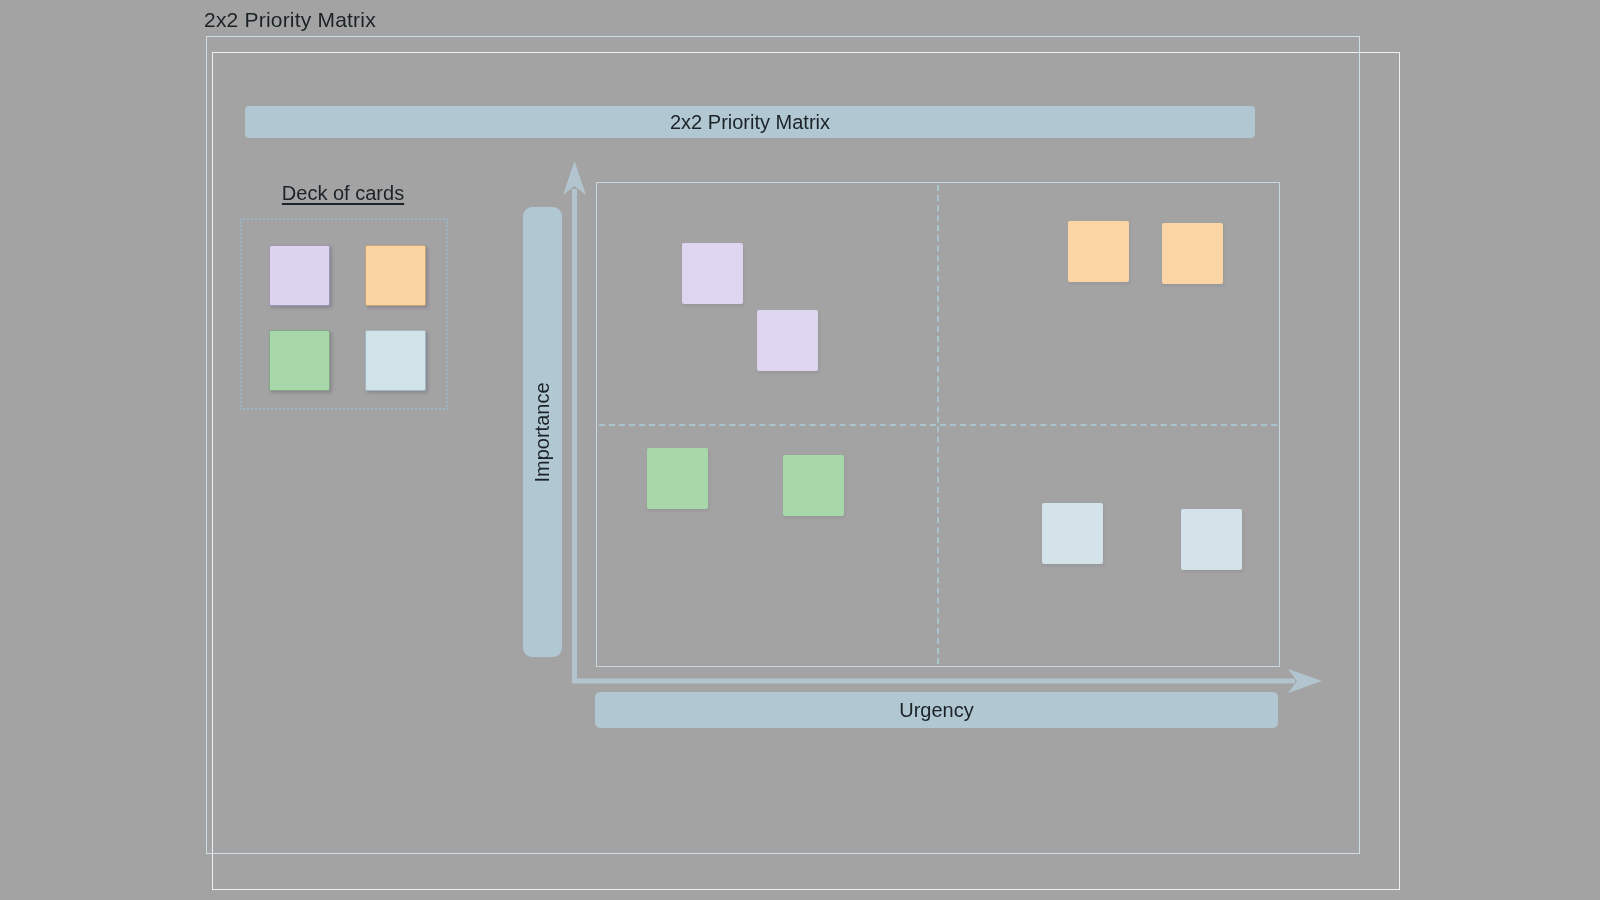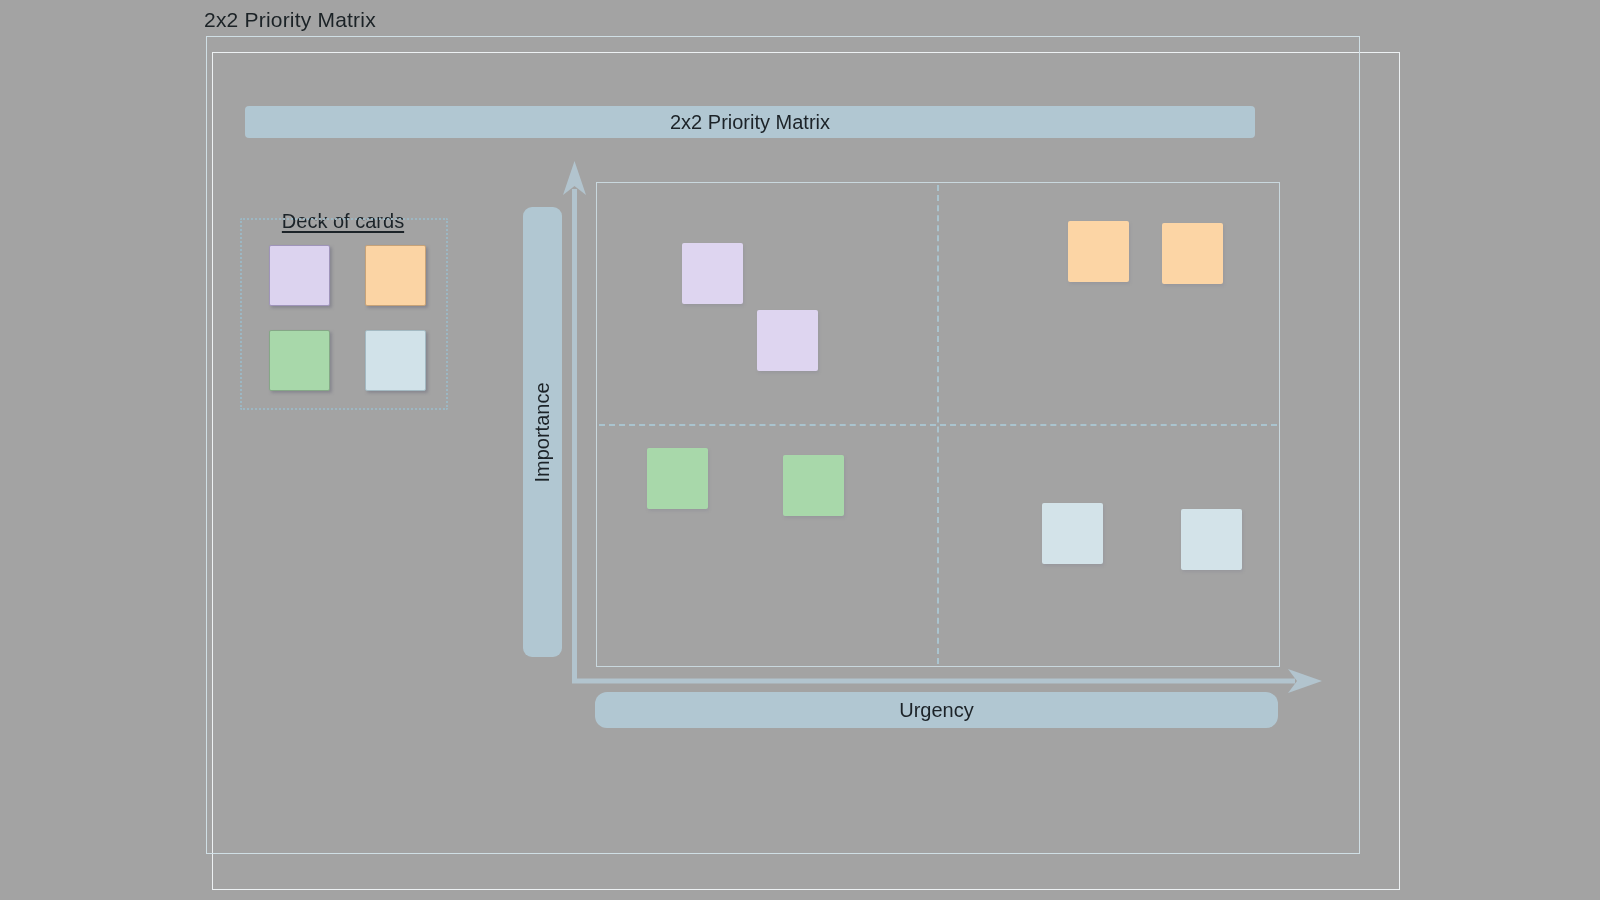--- a/index.html
+++ b/index.html
@@ -22,35 +22,35 @@
   .bar {
     display:flex; align-items:center; justify-content:center;
     color:#1c2328; font-size:20px;
   }
   .title-bar {
     position:absolute; left:245px; top:106px; width:1010px; height:32px;
     border-radius:4px;
   }
   .deck-label-wrap {
     position:absolute; left:240px; top:182px; width:206px;
-    text-align:center; font-size:20px; color:#1c2328;margin-top:28px;
+    text-align:center; font-size:20px; color:#1c2328;
   }
   .deck-label-wrap span { text-decoration:underline; text-underline-offset:3px; }
   .deck-box {
     position:absolute; left:240px; top:218px; width:204px; height:188px;
     border:2px dotted #9cb7c3; border-radius:2px;
   }
   .importance-bar {
     position:absolute; left:523px; top:207px; width:39px; height:450px;
     border-radius:9px;
   }
   .importance-bar span { transform:rotate(-90deg); white-space:nowrap; }
   .urgency-bar {
     position:absolute; left:595px; top:692px; width:683px; height:36px;
-    border-radius:12px;
+    border-radius:5px;
   }
   .matrix {
     position:absolute; left:596px; top:182px; width:682px; height:483px;
     border:1px solid #c9d8de; background:transparent;
   }
   .v-divider {
     position:absolute; left:50%; top:2px; bottom:2px; width:0;
     border-left:2px dashed #aac4cf; margin-left:-1px;
   }
   .h-divider {

